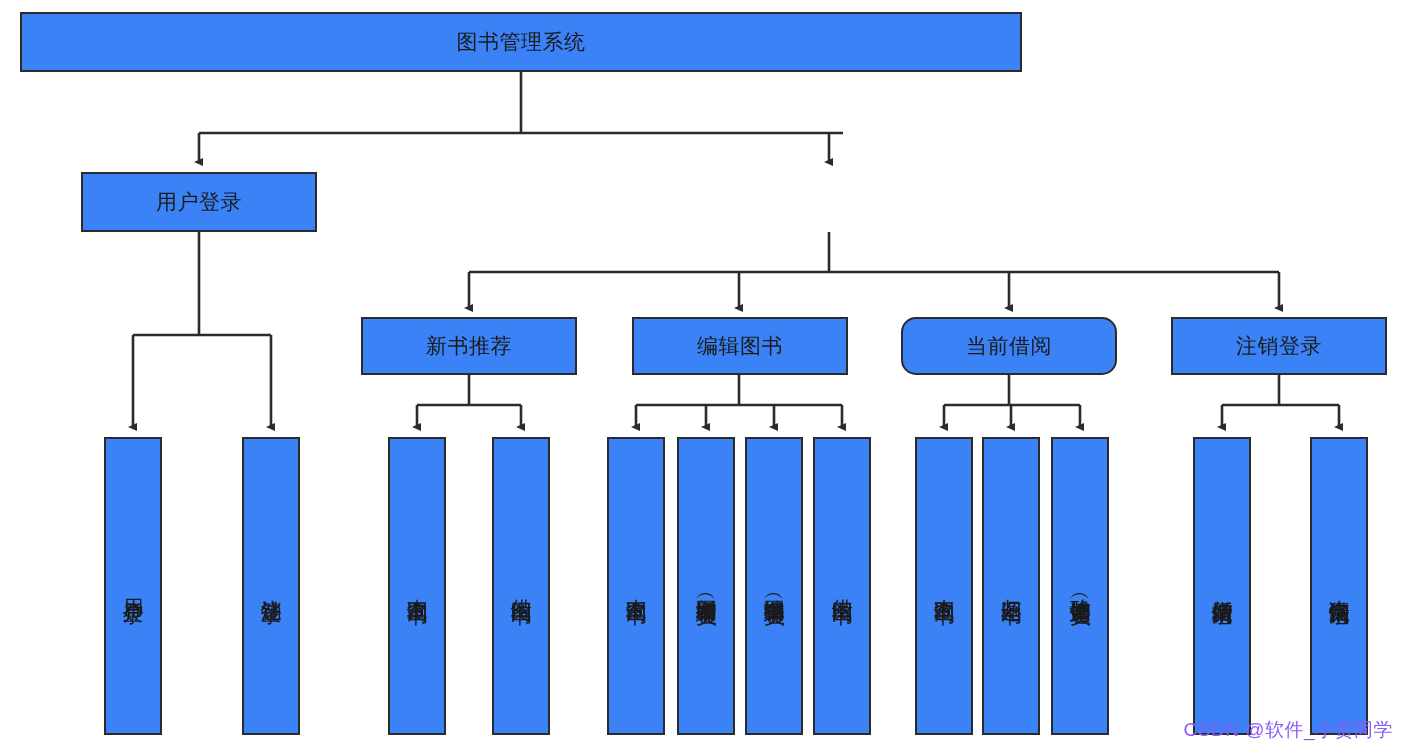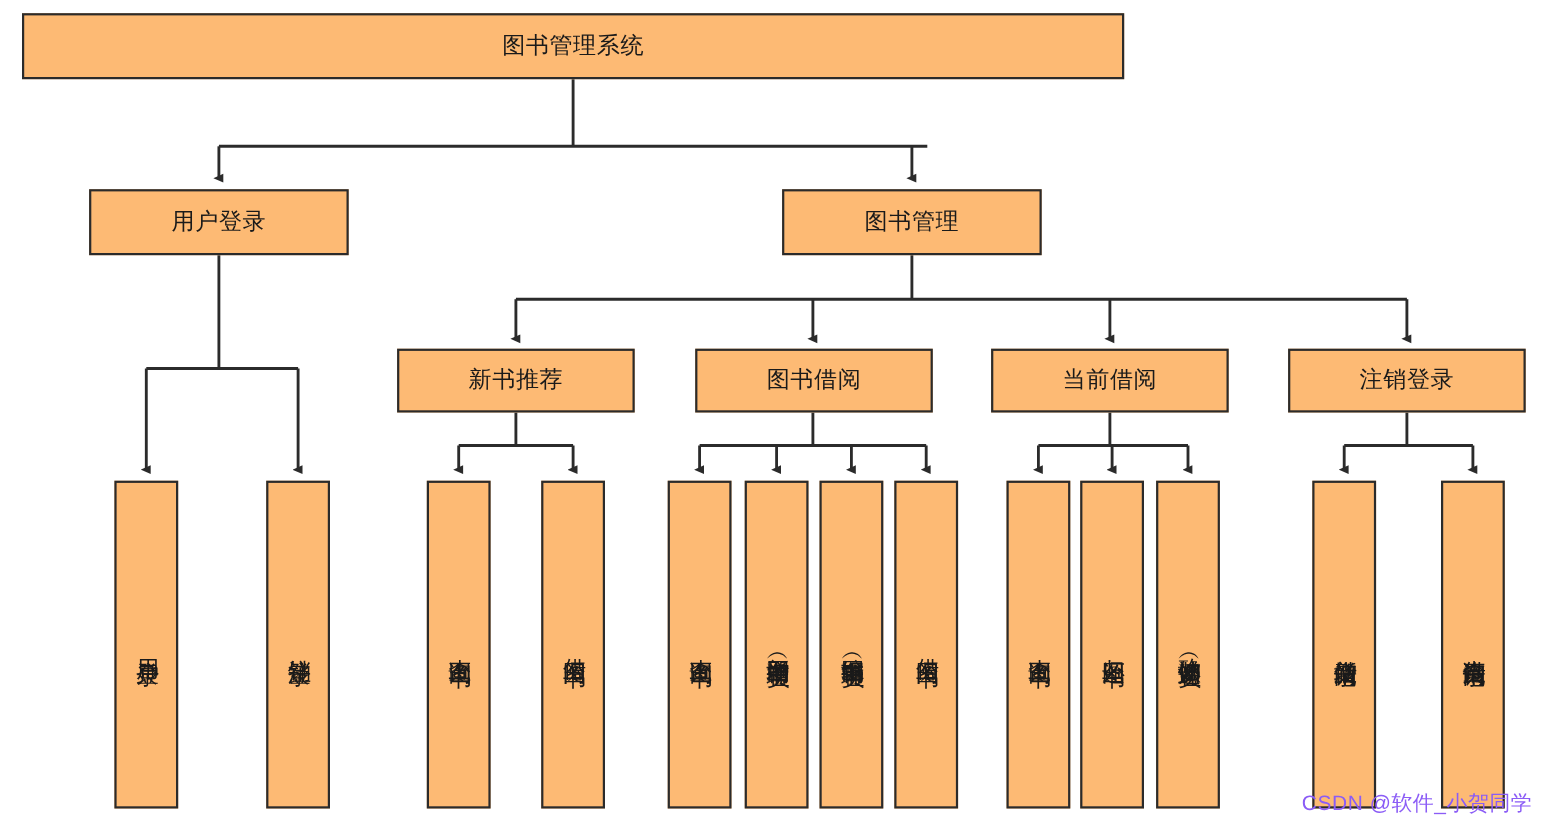--- a/index.html
+++ b/index.html
@@ -14,21 +14,21 @@
     position: relative;
     width: 1405px;
     height: 747px;
     background: #ffffff;
     overflow: hidden;
   }
   .node {
     position: absolute;
     box-sizing: border-box;
     border: 2px solid #2b2b2b;
-    background: #fdba74;
+    background: #3b82f6;
     display: flex;
     align-items: center;
     justify-content: center;
     color: #1a1a1a;
   }
   .node .label {
     font-size: 21px;
     line-height: 1.25;
     white-space: nowrap;
     letter-spacing: 0.5px;
@@ -123,33 +123,30 @@
   </svg>
 
   <div class="node" style="left:20px; top:12px; width:1002px; height:60px;">
     <span class="label">图书管理系统</span>
   </div>
 
   <div class="node" style="left:81px; top:172px; width:236px; height:60px;">
     <span class="label">用户登录</span>
   </div>
 
-  <div class="node" style="left:711px; top:172px; width:236px; height:60px;">
-    <span class="label">图书管理</span>
-  </div>
 
   <div class="node" style="left:361px; top:317px; width:216px; height:58px;">
     <span class="label">新书推荐</span>
   </div>
 
   <div class="node" style="left:632px; top:317px; width:216px; height:58px;">
-    <span class="label">图书借阅</span>
-  </div>
-
-  <div class="node" style="left:901px; top:317px; width:216px; height:58px;">
+    <span class="label">编辑图书</span>
+  </div>
+
+  <div class="node" style="left:901px; top:317px; width:216px; height:58px;border-radius:15px;">
     <span class="label">当前借阅</span>
   </div>
 
   <div class="node" style="left:1171px; top:317px; width:216px; height:58px;">
     <span class="label">注销登录</span>
   </div>
 
   <div class="node vert" style="left:104px; top:437px; width:58px; height:298px;">
     <span class="label">用户登录</span>
   </div>

